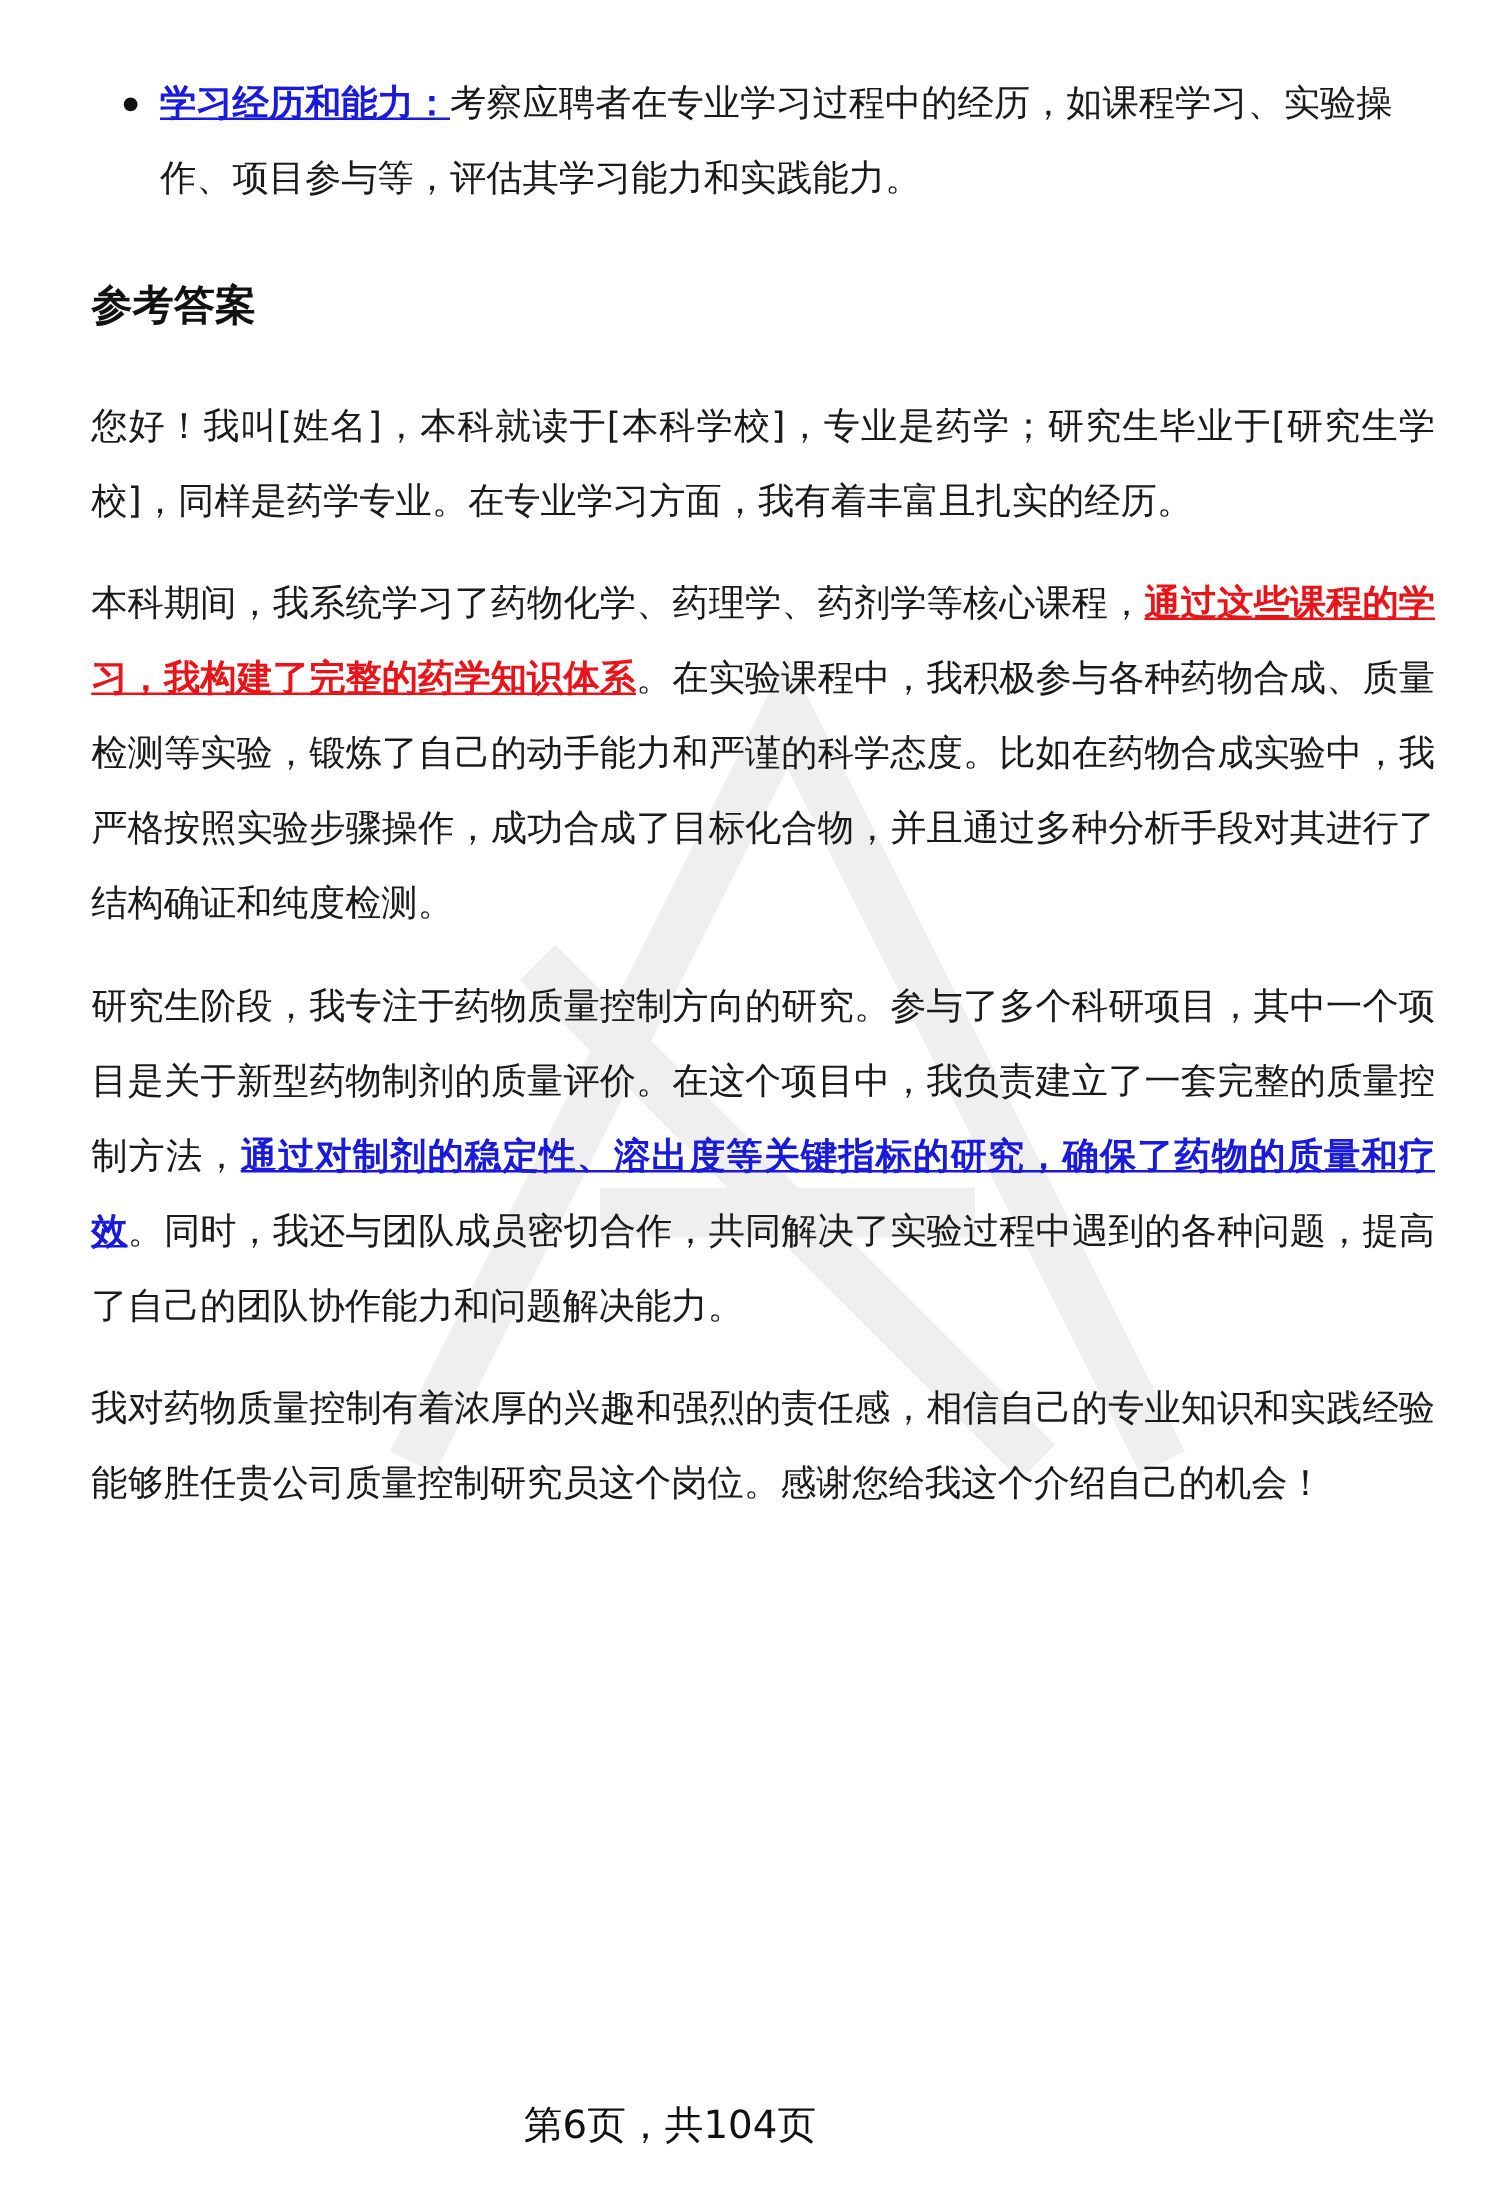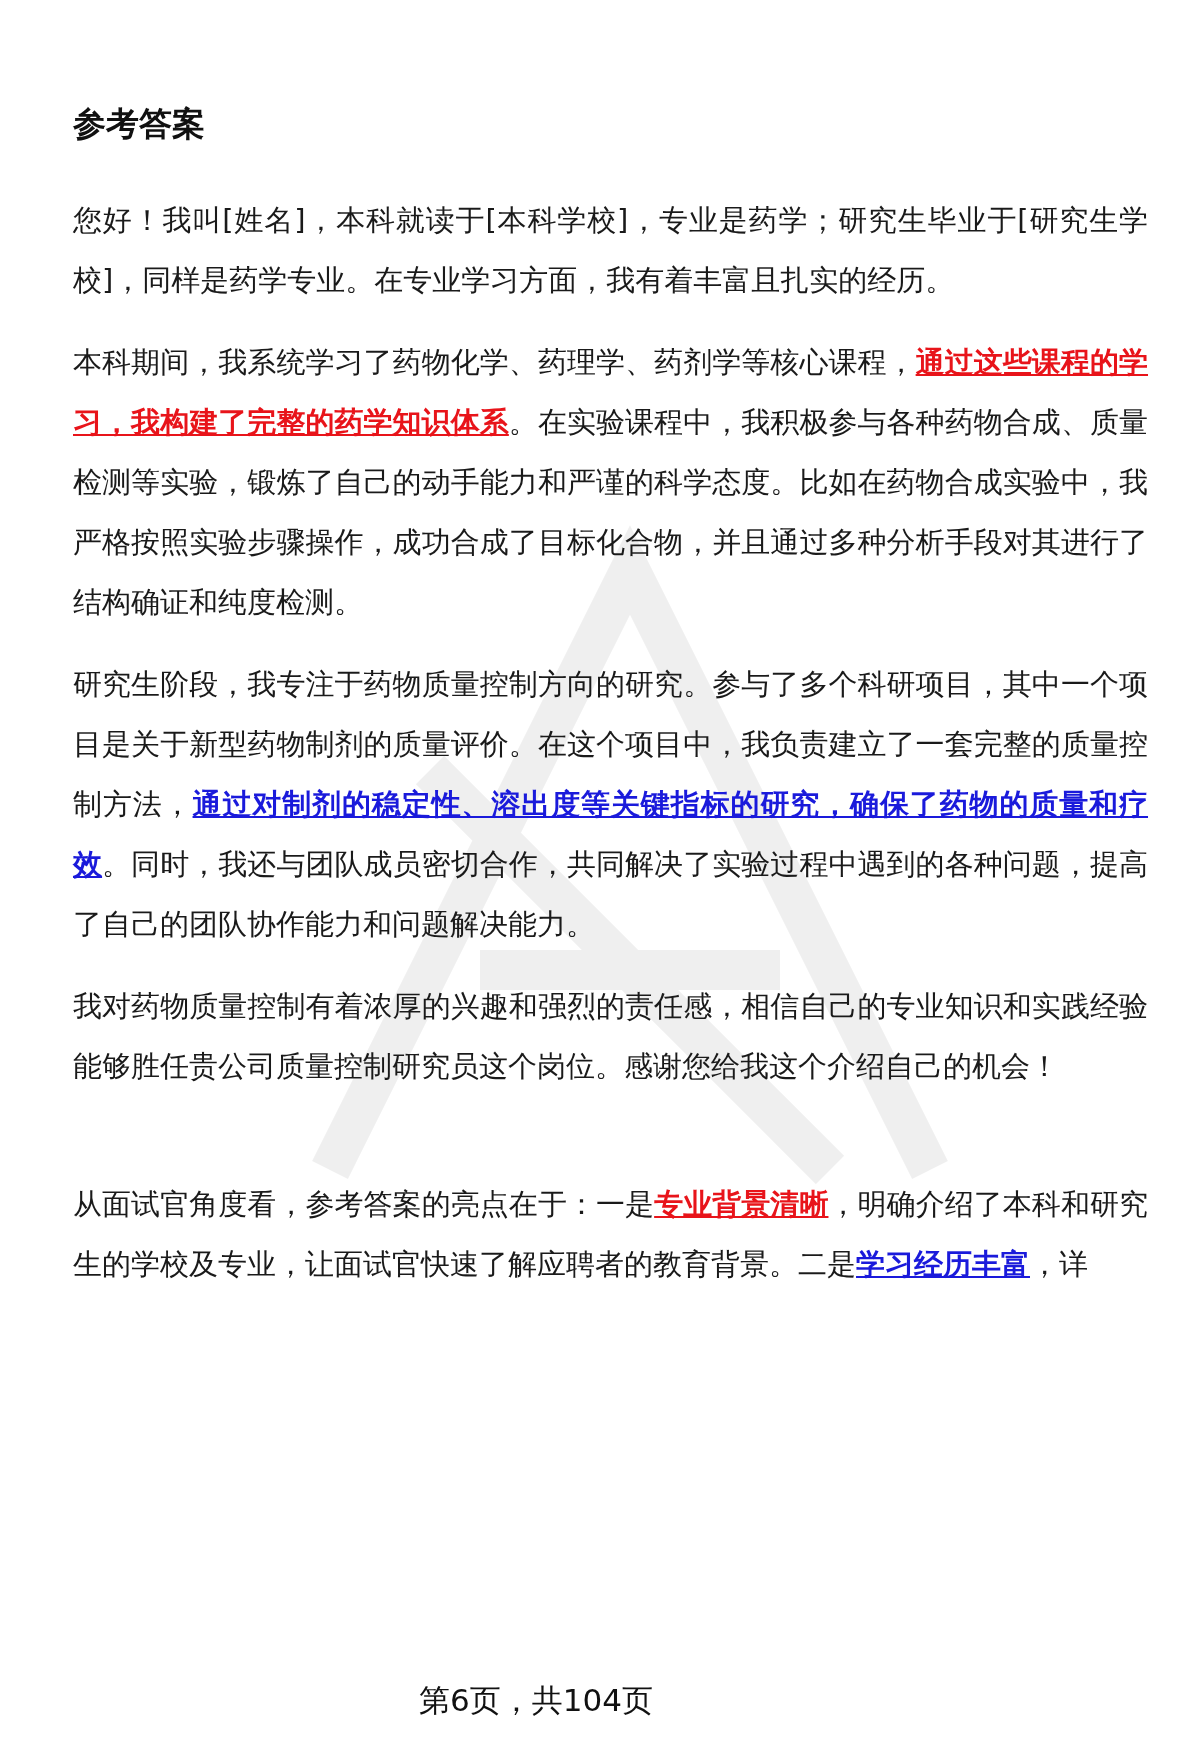--- a/index.html
+++ b/index.html
@@ -27,32 +27,32 @@
   <g fill="none" stroke="#000" stroke-width="40">
     <path d="M100 700 L400 100 L700 700"></path>
     <path d="M250 500 L550 500"></path>
     <path d="M200 300 L600 700"></path>
   </g>
 </svg>
 
 <div class="page">
 
   <ul class="bullets">
+    <li><span class="kw-blue">学习经历和能力：</span><span>考察应聘者在专业学习过程中的经历，如课程学习、实验操作、项目参与等，评估其学习能力和实践能力。</span></li>
   </ul>
 
   <div style="height:42px"></div>
   <h2>参考答案</h2>
   <div style="height:36px"></div>
 
   <p>您好！我叫[姓名]，本科就读于[本科学校]，专业是药学；研究生毕业于[研究生学校]，同样是药学专业。在专业学习方面，我有着丰富且扎实的经历。</p>
   <div style="height:22px"></div>
   <p><span>本科期间，我系统学习了药物化学、药理学、药剂学等核心课程，</span><span class="kw-red">通过这些课程的学习，我构建了完整的药学知识体系</span><span>。在实验课程中，我积极参与各种药物合成、质量检测等实验，锻炼了自己的动手能力和严谨的科学态度。比如在药物合成实验中，我严格按照实验步骤操作，成功合成了目标化合物，并且通过多种分析手段对其进行了结构确证和纯度检测。</span></p>
   <div style="height:22px"></div>
   <p><span>研究生阶段，我专注于药物质量控制方向的研究。参与了多个科研项目，其中一个项目是关于新型药物制剂的质量评价。在这个项目中，我负责建立了一套完整的质量控制方法，</span><span class="kw-blue-hl">通过对制剂的稳定性、溶出度等关键指标的研究，确保了药物的质量和疗效</span><span>。同时，我还与团队成员密切合作，共同解决了实验过程中遇到的各种问题，提高了自己的团队协作能力和问题解决能力。</span></p>
   <div style="height:22px"></div>
   <p>我对药物质量控制有着浓厚的兴趣和强烈的责任感，相信自己的专业知识和实践经验能够胜任贵公司质量控制研究员这个岗位。感谢您给我这个介绍自己的机会！</p>
 
   <div style="height:42px"></div>
   <div style="height:36px"></div>
-  <p><span>从面试官角度看，参考答案的亮点在于：一是</span><span class="kw-red">专业背景清晰</span><span>，明确介绍了本科和研究生的学校及专业，让面试官快速了解应聘者的教育背景。二是</span><span class="kw-blue-hl">学习经历丰富</span><span>，详</span></p>
 </div>
 
 <div class="footer">第6页，共104页</div>
 
 </body></html>

